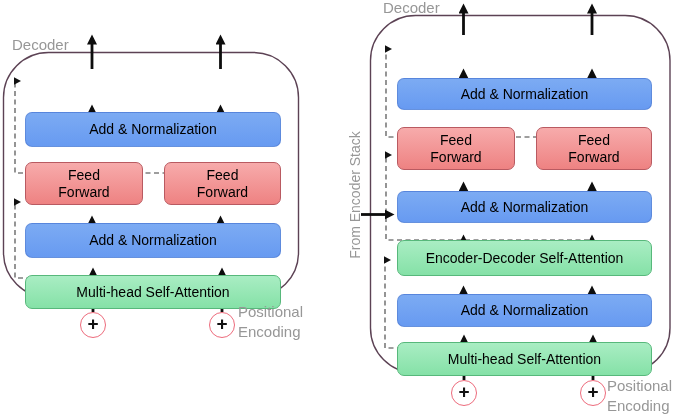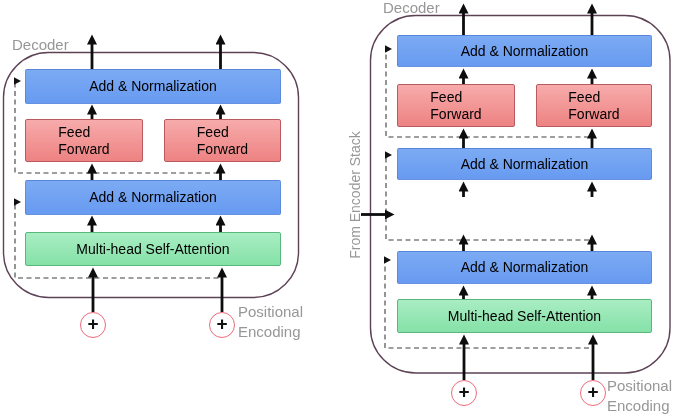--- a/index.html
+++ b/index.html
@@ -1,22 +1,22 @@
 <!DOCTYPE html>
 <html><head>
 <meta charset="utf-8">
 <style>
   html,body{margin:0;padding:0;background:#fff;}
   body{width:685px;height:419px;overflow:hidden;position:relative;
        font-family:"Liberation Sans","DejaVu Sans",sans-serif;}
   #stage{position:absolute;left:0;top:0;width:685px;height:419px;}
   #wires{position:absolute;left:0;top:0;width:685px;height:419px;}
   .box{position:absolute;display:flex;align-items:center;justify-content:center;
-       text-align:left;font-size:14px;line-height:1.18;white-space:pre-line;
-       color:#000;box-sizing:border-box;border-radius:2px;}
+       text-align:center;font-size:14px;line-height:1.18;white-space:pre-line;
+       color:#000;box-sizing:border-box;border-radius:7px;margin-top:43px;}
   .blue{background:linear-gradient(180deg,#7cabf3 0%,#679af1 100%);
         border:1px solid rgba(40,70,160,0.25);}
   .red{background:linear-gradient(180deg,#f7abab 0%,#ee8282 100%);
        border:1.4px solid #b95a61;}
   .green{background:linear-gradient(180deg,#a9edc3 0%,#85e1a7 100%);
          border:1.3px solid #57b87b;}
   .gray-label{position:absolute;color:#979797;font-size:15px;line-height:1.32;
               white-space:pre-line;}
   .rot-label{position:absolute;color:#979797;font-size:14px;text-align:center;
              transform:rotate(-90deg);transform-origin:center center;}
@@ -101,20 +101,21 @@
   <div class="gray-label" style="left:383px;top:-2px;">Decoder</div>
 
   <div class="rot-label" style="left:256px;top:186px;width:200px;height:18px;">From Encoder Stack</div>
 
   <div class="box blue" style="left:397px;top:35px;width:255px;height:32px;">Add &amp; Normalization</div>
   <div class="box red" style="left:397px;top:84px;width:118px;height:43px;">Feed
 Forward</div>
   <div class="box red" style="left:536px;top:84px;width:116px;height:43px;">Feed
 Forward</div>
   <div class="box blue" style="left:397px;top:148px;width:255px;height:32px;">Add &amp; Normalization</div>
+  <div class="box green" style="left:397px;top:197px;width:255px;height:36px;">Encoder-Decoder Self-Attention</div>
   <div class="box blue" style="left:397px;top:251px;width:255px;height:33px;">Add &amp; Normalization</div>
   <div class="box green" style="left:397px;top:299px;width:255px;height:34px;">Multi-head Self-Attention</div>
 
   <div class="plus-circle" style="left:451px;top:380px;">+</div>
   <div class="plus-circle" style="left:580px;top:380px;">+</div>
   <div class="gray-label" style="left:607px;top:376px;">Positional
 Encoding</div>
 
 </div>
 

